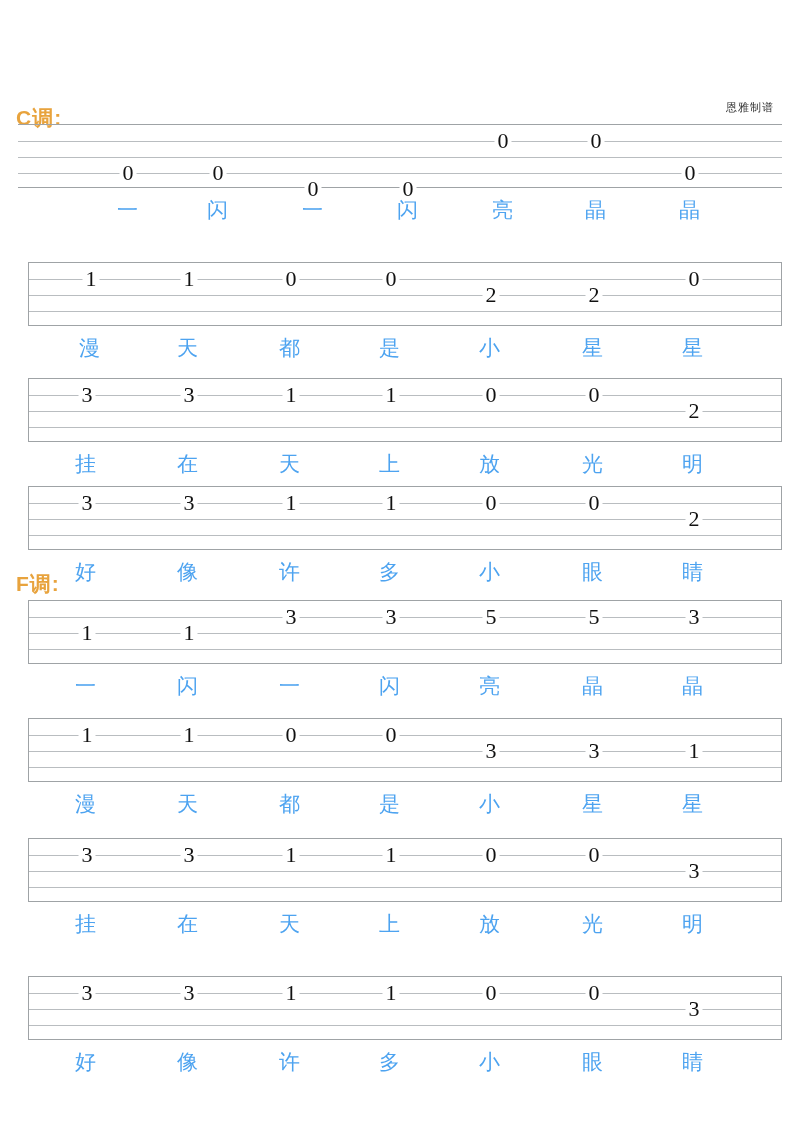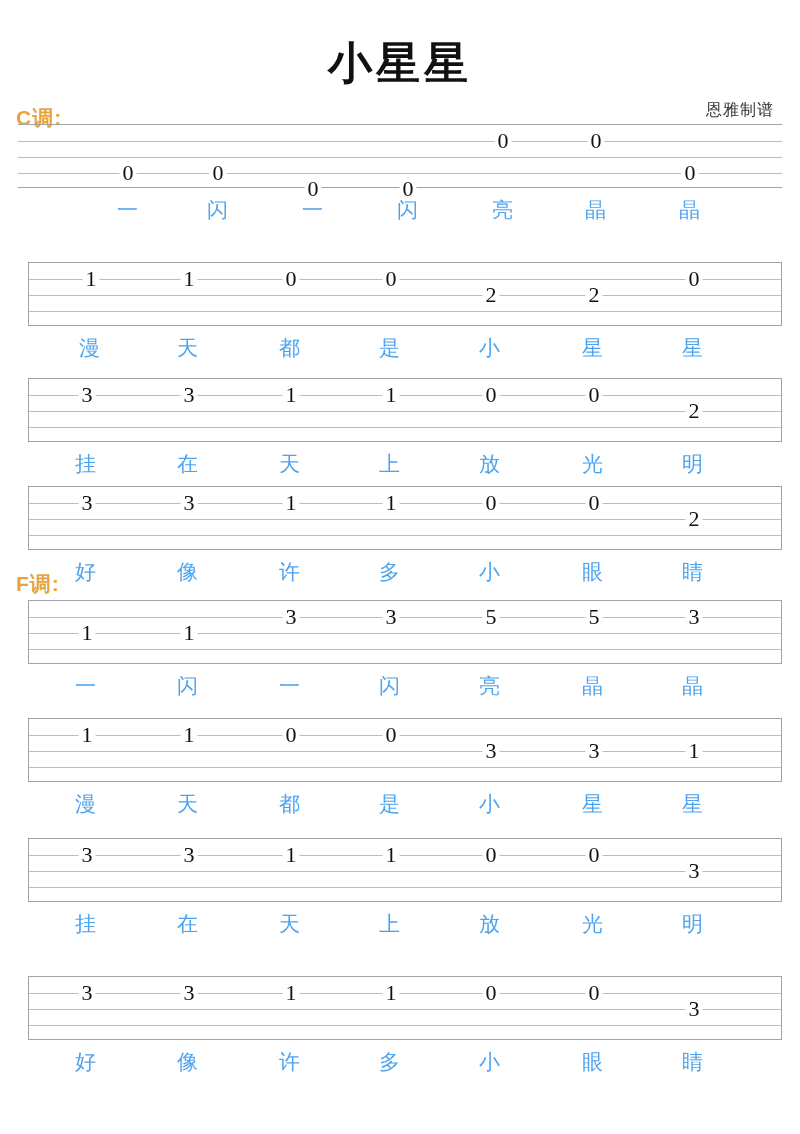--- a/index.html
+++ b/index.html
@@ -28,21 +28,21 @@
     font-family: "DejaVu Serif", serif;
     font-size: 44px;
     font-weight: 700;
     letter-spacing: 4px;
     color: #111111;
   }
   .credit {
     position: absolute;
     top: 100px;
     right: 26px;
-    font-size: 16px;
+    font-size: 11px;
     color: #333333;
     letter-spacing: 1px;
   }
   .key-label {
     position: absolute;
     font-size: 21px;
     font-weight: 700;
     color: #e8a33d;
     letter-spacing: 1px;
   }
@@ -100,21 +100,20 @@
     font-family: "DejaVu Sans", sans-serif;
     letter-spacing: 1px;
     line-height: 1;
   }
 </style>
 </head>
 <body>
 
 <div class="page">
 
-  <div class="title">小星星</div>
   <div class="credit">恩雅制谱</div>
 
   <div class="key-label key-c">C调:</div>
   <div class="key-label key-f">F调:</div>
 
   <div id="systems-root">
       <div class="system" style="top: 124px; left: 18px; width: 764px;">
         <div class="staff open-left open-right">
           <div class="line l1"></div>
           <div class="line l2"></div>

